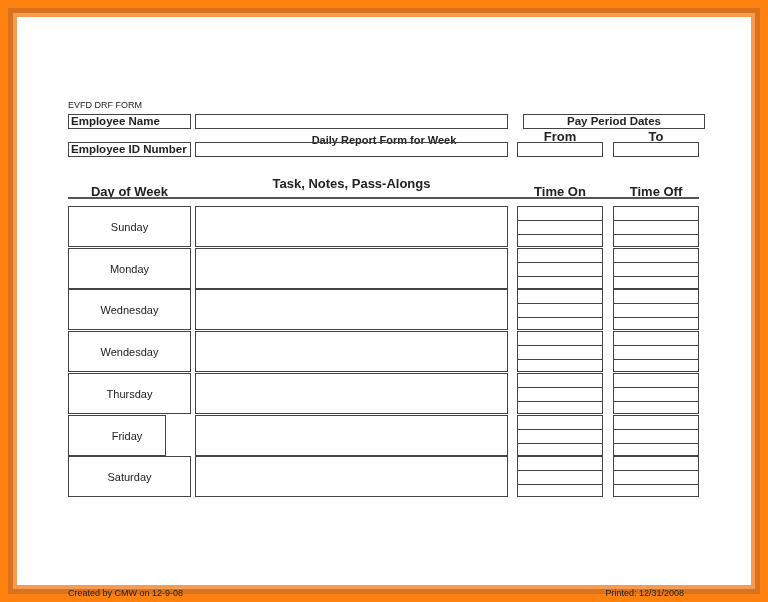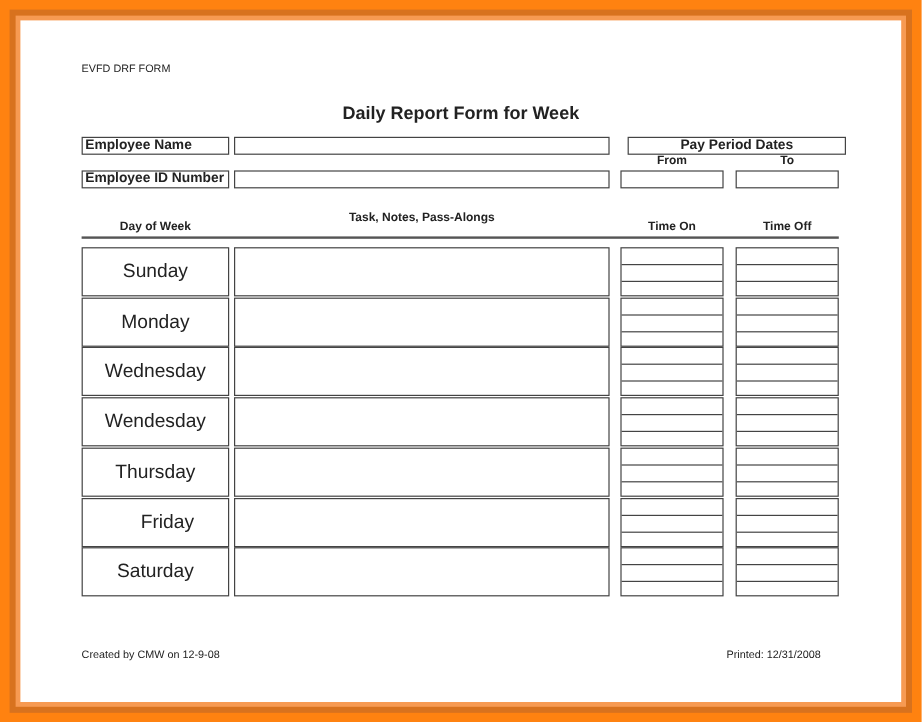--- a/index.html
+++ b/index.html
@@ -1,38 +1,38 @@
 <!DOCTYPE html>
 <html><head>
 <meta charset="utf-8">
 <style>
   html,body{margin:0;padding:0;}
   body{width:768px;height:602px;position:relative;background:#ff8210;font-family:"Liberation Sans",sans-serif;color:#222;overflow:hidden;}
   .frame2{position:absolute;left:8px;top:8px;width:752px;height:586px;background:#d8721e;}
   .frame3{position:absolute;left:13px;top:13px;width:742px;height:576px;background:#f79a52;}
   .page{position:absolute;left:17px;top:17px;width:734px;height:568px;background:#fff;}
-  .abs{position:absolute;}
+  .abs{position:absolute;margin-top:48px;}
   .box{position:absolute;border:1.3px solid #444;box-sizing:border-box;}
   .lbl{font-weight:bold;font-size:11.5px;line-height:12px;padding-left:2px;}
   .small{font-size:9px;}
-  .hdr{font-weight:bold;font-size:10px;text-align:center;position:absolute;}
+  .hdr{font-weight:bold;font-size:13px;text-align:center;position:absolute;}
   .cell{position:absolute;border:1.3px solid #444;box-sizing:border-box;}
-  .day{display:flex;align-items:center;justify-content:center;font-size:16px;}
+  .day{display:flex;align-items:center;justify-content:center;font-size:11px;}
   .sub{position:absolute;left:0;right:0;border-top:1.2px solid #444;}
   .rule{position:absolute;height:0;border-top:2px solid #555;}
 </style>
 </head>
 <body>
 
 <div class="frame2"></div>
 <div class="frame3"></div>
 <div class="page"></div>
 
 <div class="abs small" style="left:68px;top:52px;">EVFD DRF FORM</div>
-<div class="abs" style="left:0;width:768px;top:86px;text-align:center;font-weight:bold;font-size:15px;">Daily Report Form for Week</div>
+<div class="abs" style="left:0;width:768px;top:86px;text-align:center;font-weight:bold;font-size:11px;">Daily Report Form for Week</div>
 
 <div class="box lbl" style="left:68px;top:114px;width:123px;height:15px;">Employee Name</div>
 <div class="box" style="left:195px;top:114px;width:313px;height:15px;"></div>
 <div class="box lbl" style="left:68px;top:142px;width:123px;height:15px;">Employee ID Number</div>
 <div class="box" style="left:195px;top:142px;width:313px;height:15px;"></div>
 
 <div class="box lbl" style="left:523px;top:114px;width:182px;height:15px;text-align:center;padding:0;">Pay Period Dates</div>
 <div class="hdr" style="left:517px;width:86px;top:129px;">From</div>
 <div class="hdr" style="left:613px;width:86px;top:129px;">To</div>
 <div class="box" style="left:517px;top:142px;width:86px;height:15px;"></div>
@@ -88,21 +88,21 @@
     <div class="cell day" style="left: 68px; top: 373px; width: 123px; height: 41px;">Thursday</div>
     <div class="cell" style="left: 195px; top: 373px; width: 313px; height: 41px;"></div>
     <div class="cell" style="left: 517px; top: 373px; width: 86px; height: 41px;">
       <div class="sub" style="top: 13.3px;"></div>
       <div class="sub" style="top: 26.6px;"></div>
     </div>
     <div class="cell" style="left: 613px; top: 373px; width: 86px; height: 41px;">
       <div class="sub" style="top: 13.3px;"></div>
       <div class="sub" style="top: 26.6px;"></div>
     </div>
-    <div class="cell day" style="left: 68px; top: 415px; width: 123px; height: 41px; padding-left: 20px;">Friday</div>
+    <div class="cell day" style="left: 68px; top: 415px; width: 98px; height: 41px; padding-left: 20px;">Friday</div>
     <div class="cell" style="left: 195px; top: 415px; width: 313px; height: 41px;"></div>
     <div class="cell" style="left: 517px; top: 415px; width: 86px; height: 41px;">
       <div class="sub" style="top: 13.3px;"></div>
       <div class="sub" style="top: 26.6px;"></div>
     </div>
     <div class="cell" style="left: 613px; top: 415px; width: 86px; height: 41px;">
       <div class="sub" style="top: 13.3px;"></div>
       <div class="sub" style="top: 26.6px;"></div>
     </div>
     <div class="cell day" style="left: 68px; top: 456px; width: 123px; height: 41px;">Saturday</div>

